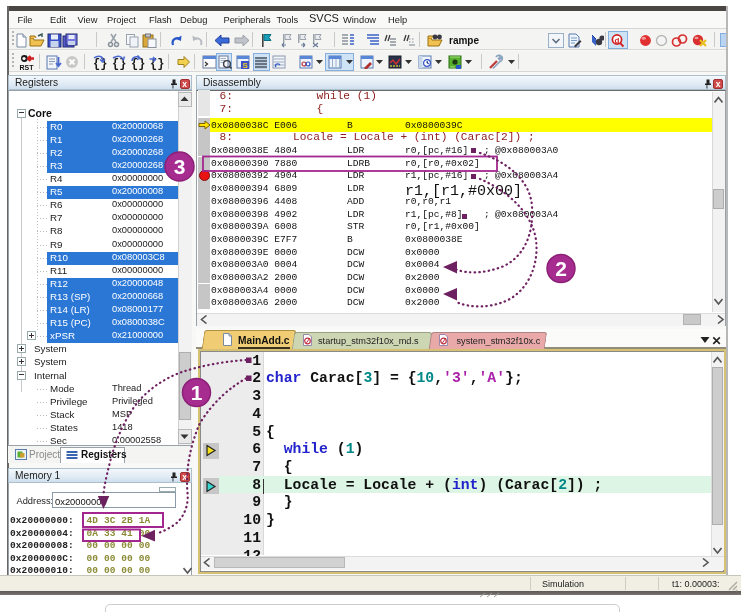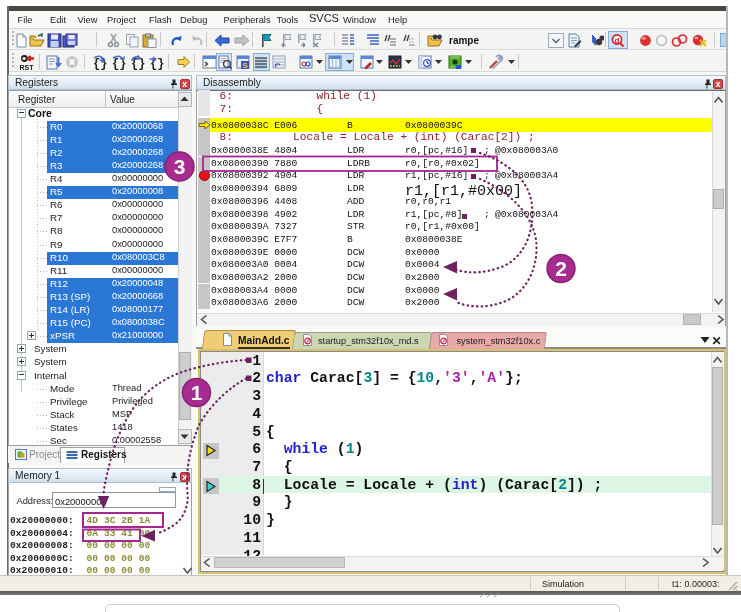--- a/index.html
+++ b/index.html
@@ -303,25 +303,20 @@
       <path d="M1 2 L4.5 6 L8 2 Z" fill="#333"></path>
     </svg>
 <div class="ttl" style="left:8px;top:75px;width:184px;">
       <span style="position:absolute;left:6px;top:1px;">Registers</span>
     </div>
 <svg class="ic" style="left:168px;top:78.5px;" width="9" height="10" viewBox="0 0 9 10">
       <path d="M4.5 0.5 h3 v4 h-3 z M3 4.5 h6 v1.5 h-6 z M4.5 6 h0.9 v3.5 h-0.9 z" fill="#222"></path>
     </svg>
 <div class="xbtn" style="left:179.5px;top:78.5px;">x</div>
 <div class="ab" style="left:8px;top:90px;width:184px;height:355.5px;background:#fff;border:1px solid #98a0a8;"></div>
-<div class="ab" style="left:9px;top:91px;width:168.5px;height:16.5px;background:linear-gradient(180deg,#fbfbfb,#eceff2);border-bottom:1px solid #c4c8cc;font-size:10px;color:#222;">
-      <span style="position:absolute;left:9px;top:3px;">Register</span>
-      <span style="position:absolute;left:101px;top:3px;">Value</span>
-      <span style="position:absolute;left:95.5px;top:0;width:1px;height:16px;background:#c4c8cc;"></span>
-    </div>
 <div class="ab" style="left:177.5px;top:91px;width:14px;height:353.5px;background:#f2f2f2;border-left:1px solid #d0d0d0;"></div>
 <div class="ab" style="left:178px;top:91.5px;width:13.5px;height:15px;background:#e9e9e9;border:1px solid #b8b8b8;"></div>
 <svg class="ic" style="left:180px;top:95px;" width="9" height="8" viewBox="0 0 9 8">
       <path d="M0.5 6 L4.5 1.5 L8.5 6 Z" fill="#333"></path>
     </svg>
 <div class="ab" style="left:178px;top:429px;width:13.5px;height:15px;background:#e9e9e9;border:1px solid #b8b8b8;"></div>
 <svg class="ic" style="left:180px;top:432.5px;" width="9" height="8" viewBox="0 0 9 8">
       <path d="M0.5 1.5 L4.5 6 L8.5 1.5 Z" fill="#333"></path>
     </svg>
 <div class="ab" style="left:178.5px;top:352px;width:12.5px;height:68px;background:#cdcdcd;border:1px solid #aeaeae;"></div>
@@ -515,21 +510,21 @@
 <div class="ab mono" style="left:211px;top:195.8px;font-size:9.6px;color:#111;white-space:pre;">0x08000396 4408</div>
 <div class="ab mono" style="left:347px;top:195.8px;font-size:9.6px;color:#111;white-space:pre;text-align:center;">ADD</div>
 <div class="ab mono" style="left:405px;top:195.8px;font-size:9.6px;color:#111;white-space:pre;">r0,r0,r1</div>
 <div class="ab" style="left:197.5px;top:207.3px;width:12.2px;height:12.7px;background:#c6c6c6;"></div>
 <div class="ab mono" style="left:211px;top:208.5px;font-size:9.6px;color:#111;white-space:pre;">0x08000398 4902</div>
 <div class="ab mono" style="left:347px;top:208.5px;font-size:9.6px;color:#111;white-space:pre;">LDR</div>
 <div class="ab mono" style="left:405px;top:208.5px;font-size:9.6px;color:#111;white-space:pre;">r1,[pc,#8]</div>
 <div class="ab mono" style="left:484px;top:208.5px;font-size:9.6px;color:#111;white-space:pre;">;</div>
 <div class="ab mono" style="left:495px;top:208.5px;font-size:9.6px;color:#111;white-space:pre;">@0x080003A4</div>
 <div class="ab" style="left:197.5px;top:220.0px;width:12.2px;height:12.7px;background:#c6c6c6;"></div>
-<div class="ab mono" style="left:211px;top:221.2px;font-size:9.6px;color:#111;white-space:pre;">0x0800039A 7327</div>
+<div class="ab mono" style="left:211px;top:221.2px;font-size:9.6px;color:#111;white-space:pre;">0x0800039A 6008</div>
 <div class="ab mono" style="left:347px;top:221.2px;font-size:9.6px;color:#111;white-space:pre;">STR</div>
 <div class="ab mono" style="left:405px;top:221.2px;font-size:9.6px;color:#111;white-space:pre;">r0,[r1,#0x00]</div>
 <div class="ab" style="left:197.5px;top:232.7px;width:12.2px;height:12.7px;background:#c6c6c6;"></div>
 <div class="ab mono" style="left:211px;top:233.9px;font-size:9.6px;color:#111;white-space:pre;">0x0800039C E7F7</div>
 <div class="ab mono" style="left:347px;top:233.9px;font-size:9.6px;color:#111;white-space:pre;">B</div>
 <div class="ab mono" style="left:405px;top:233.9px;font-size:9.6px;color:#111;white-space:pre;">0x0800038E</div>
 <div class="ab" style="left:197.5px;top:245.4px;width:12.2px;height:12.7px;background:#c6c6c6;"></div>
 <div class="ab mono" style="left:211px;top:246.6px;font-size:9.6px;color:#111;white-space:pre;">0x0800039E 0000</div>
 <div class="ab mono" style="left:347px;top:246.6px;font-size:9.6px;color:#111;white-space:pre;">DCW</div>
 <div class="ab mono" style="left:405px;top:246.6px;font-size:9.6px;color:#111;white-space:pre;">0x0000</div>

